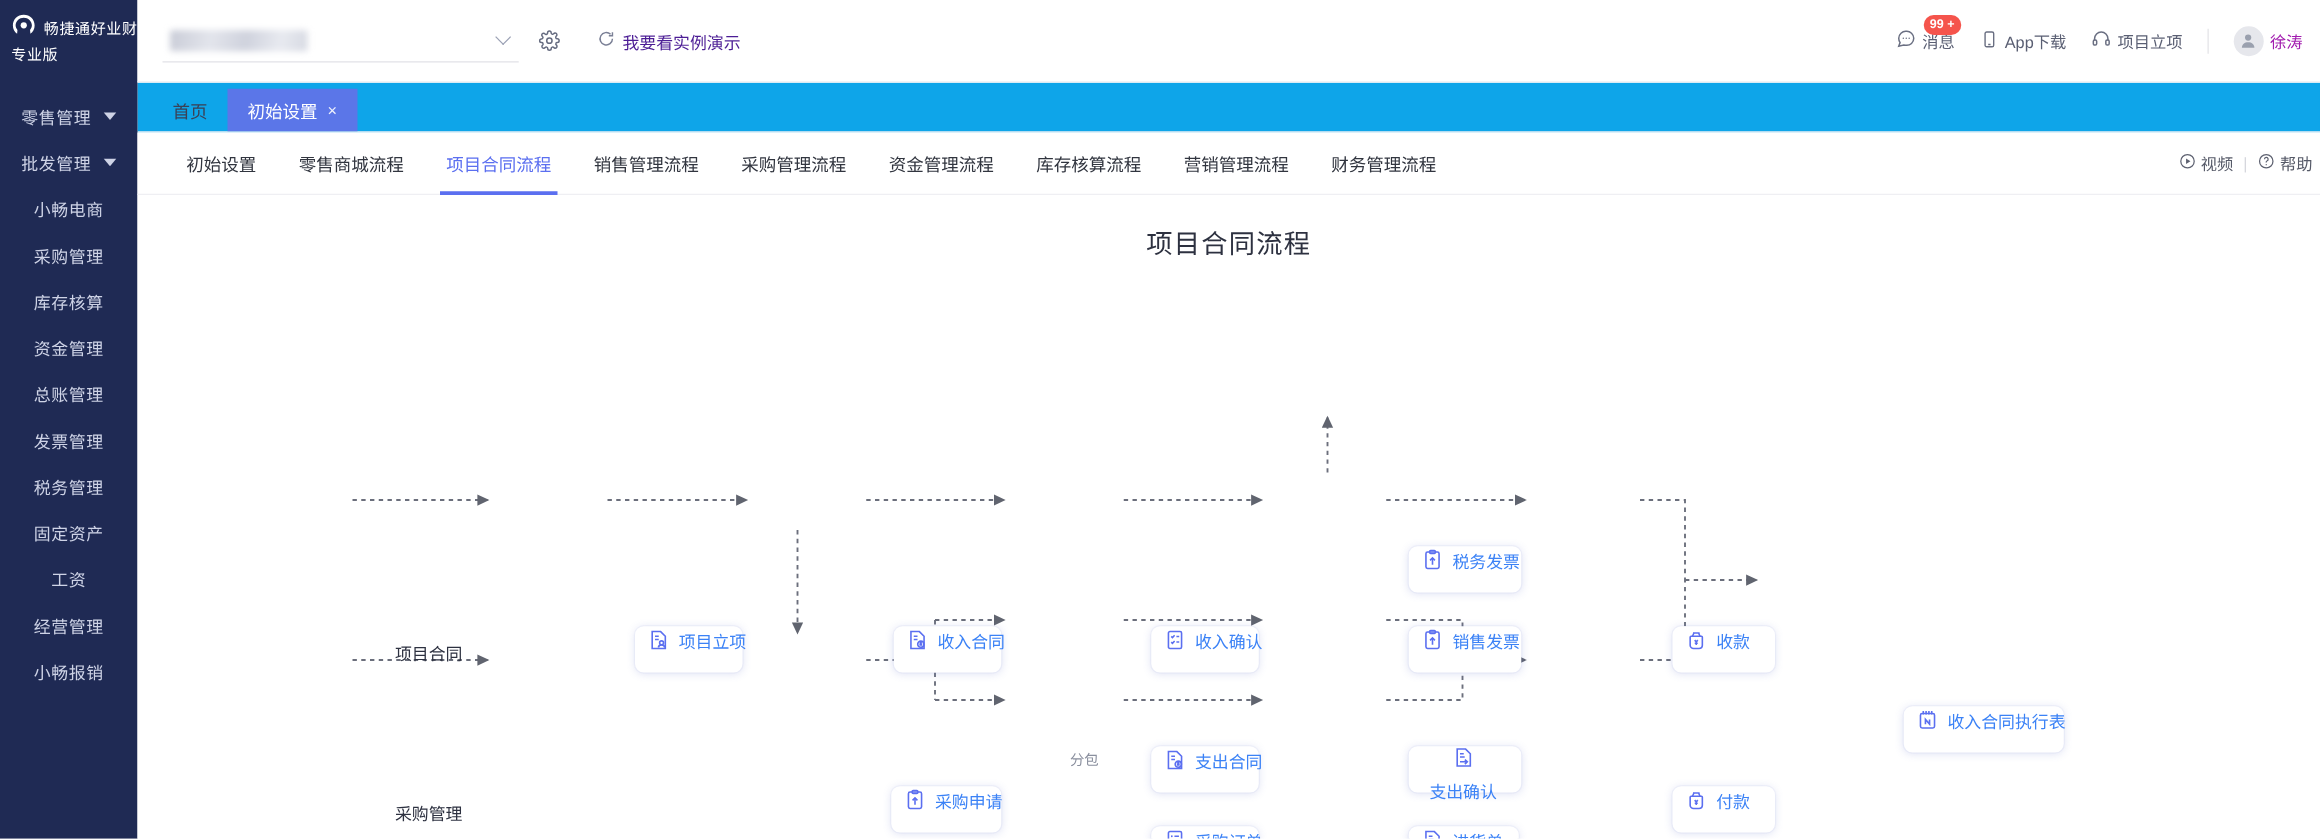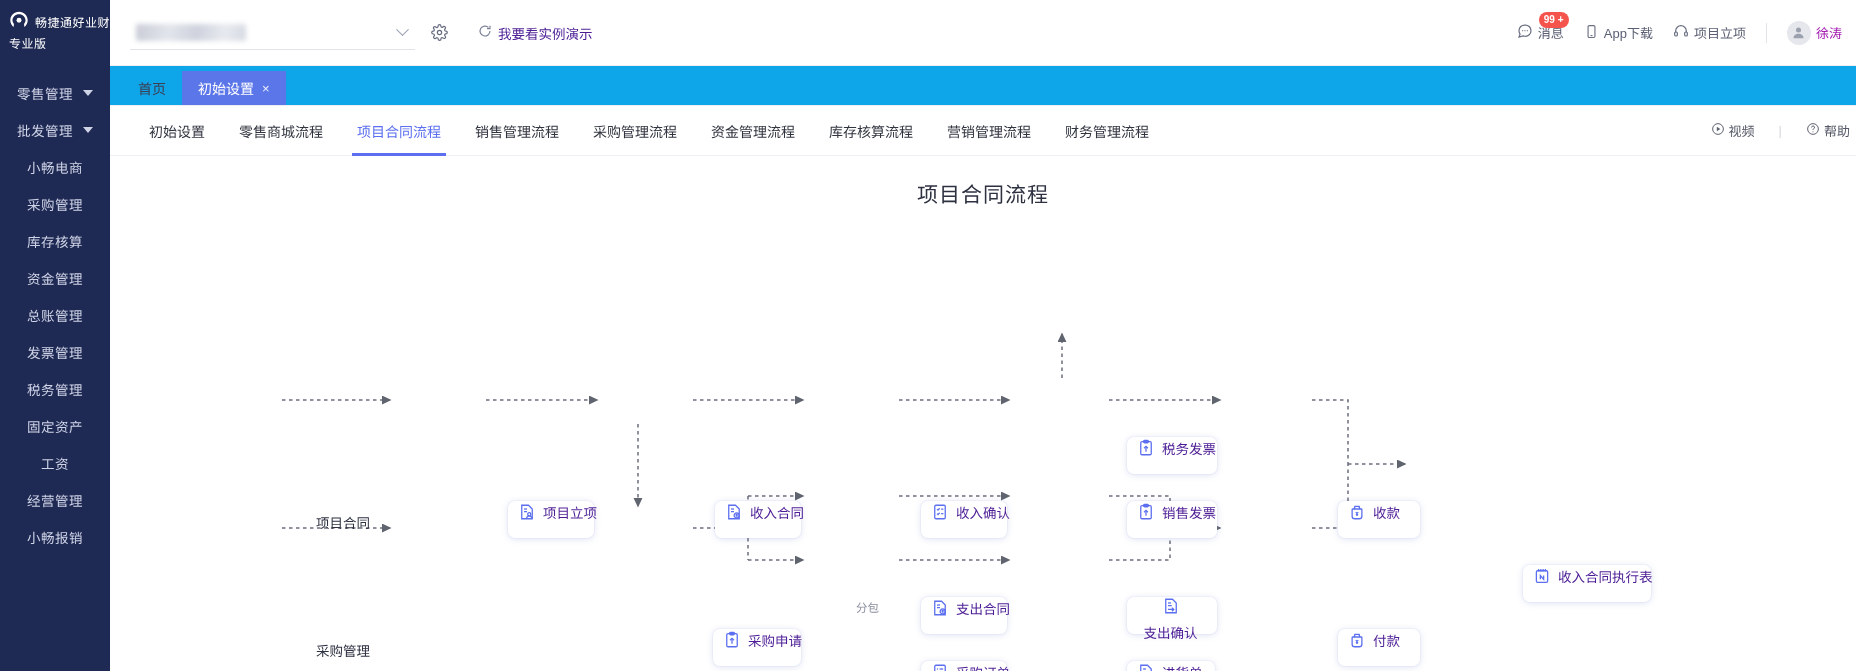--- a/index.html
+++ b/index.html
@@ -118,42 +118,42 @@
     font-size: 14px; color: #31353f; padding: 0 17px; cursor: pointer;
     position: relative; height: 50px; display: flex; align-items: center;
     white-space: nowrap;
   }
   .subtab.active { color: #5b6ff0; }
   .subtab.active::after {
     content: ""; position: absolute; left: 12px; right: 12px; bottom: 0;
     height: 2.5px; background: #5b6ff0;
   }
   .subnav-right {
-    margin-left: auto; display: flex; align-items: center; gap: 24px;
+    margin-left: auto; display: flex; align-items: center; gap: 8px;
     padding-right: 6px; color: #565a68; font-size: 13px;
   }
   .snr-item { display: flex; align-items: center; gap: 4px; cursor: pointer; }
   .snr-sep { color: #d6d7dd; }
 
   
   .canvas { flex: 1 1 auto; position: relative; background: #ffffff; overflow: hidden; }
   .diagram-title {
     position: absolute; left: 0; right: 0; top: 22px;
     text-align: center; font-size: 21px; color: #2d3140; letter-spacing: 1px;
   }
   .flow-svg { position: absolute; left: 0; top: 0; }
 
   
   .node {
     position: absolute; height: 37px;
     background: #ffffff; border-radius: 7px;
     box-shadow: 0 1px 7px rgba(96,110,200,.20), 0 0 0 1px rgba(120,130,200,.06);
     display: flex; align-items: center; gap: 7px;
     padding: 0 13px 15px 10px;
-    font-size: 13.5px; color: #4c1d95; white-space: nowrap;
+    font-size: 13.5px; color: #3b82f6; white-space: nowrap;
     cursor: pointer;
   }
   .node .ico { display: flex; flex: 0 0 18px; }
   .row-label {
     position: absolute; font-size: 13.5px; color: #2d3140; white-space: nowrap;
   }
   .edge-label {
     position: absolute; font-size: 11.5px; color: #8a8f9e; white-space: nowrap;
   }
 </style>

